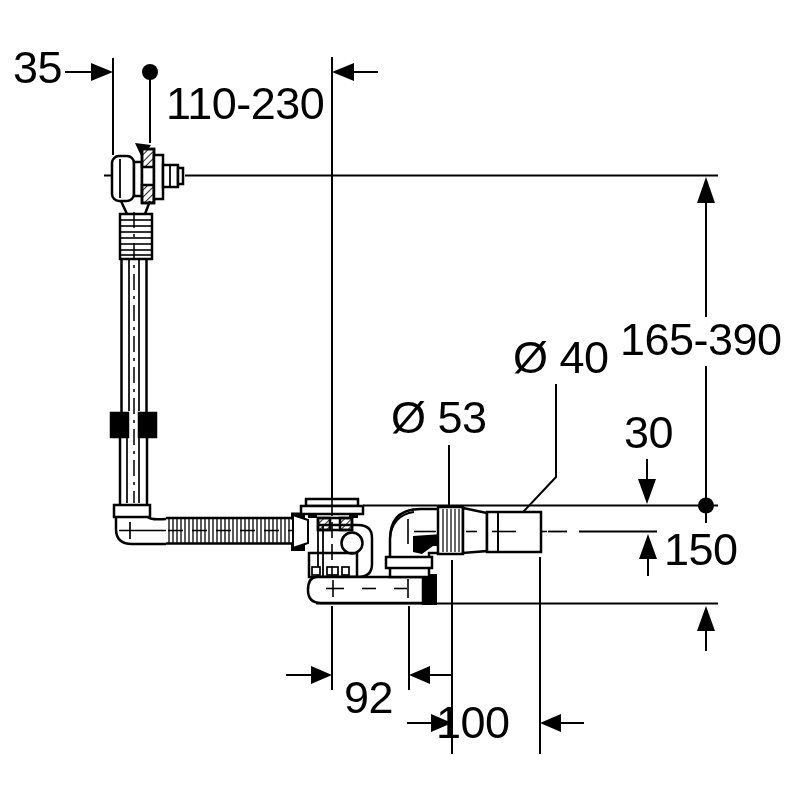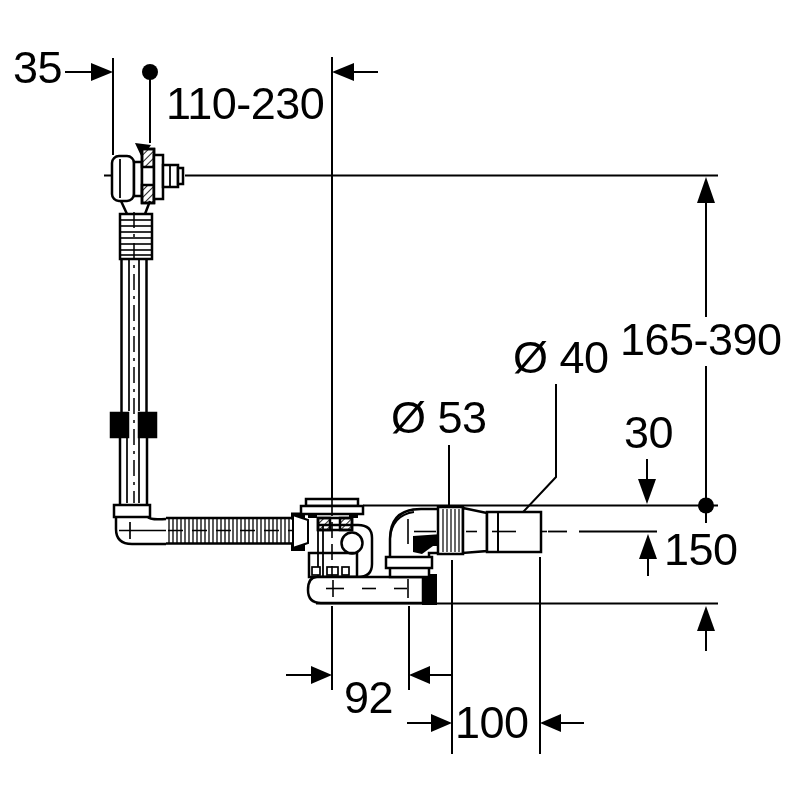--- a/index.html
+++ b/index.html
@@ -228,15 +228,15 @@
 </svg>
 
 <div class="dim-label" style="left:13px;top:45px;">35</div>
 <div class="dim-label" style="left:166px;top:45px;margin-top:36px;">110-230</div>
 <div class="dim-label" style="left:620px;top:317px;">165-390</div>
 <div class="dim-label" style="left:391px;top:395px;">Ø 53</div>
 <div class="dim-label" style="left:501px;top:335px;margin-left:12px;">Ø 40</div>
 <div class="dim-label" style="left:624px;top:410px;">30</div>
 <div class="dim-label" style="left:664px;top:527px;">150</div>
 <div class="dim-label" style="left:344px;top:675px;">92</div>
-<div class="dim-label" style="left:455px;top:700px;">100</div>
+<div class="dim-label" style="left:436px;top:700px;">100</div>
 
 </div>
 
 </body></html>

